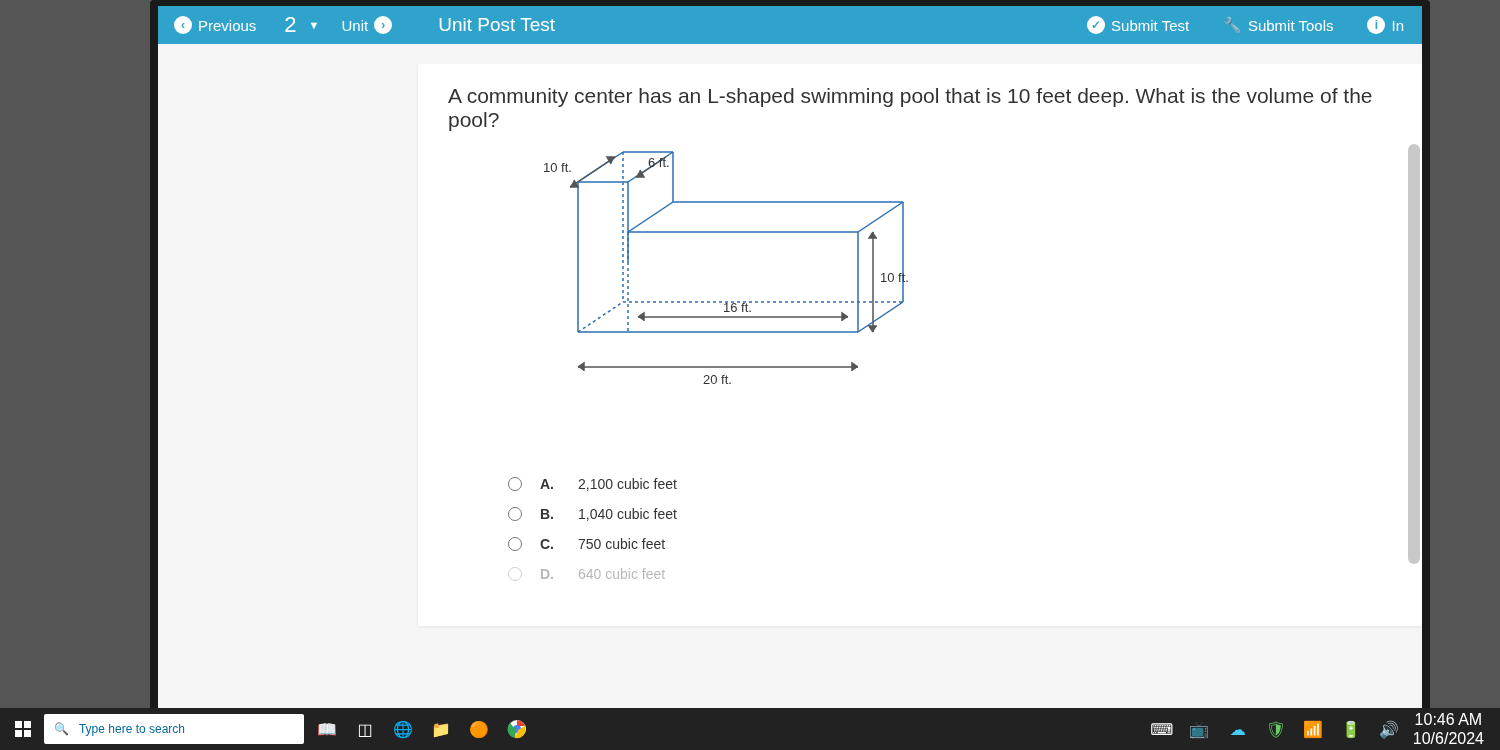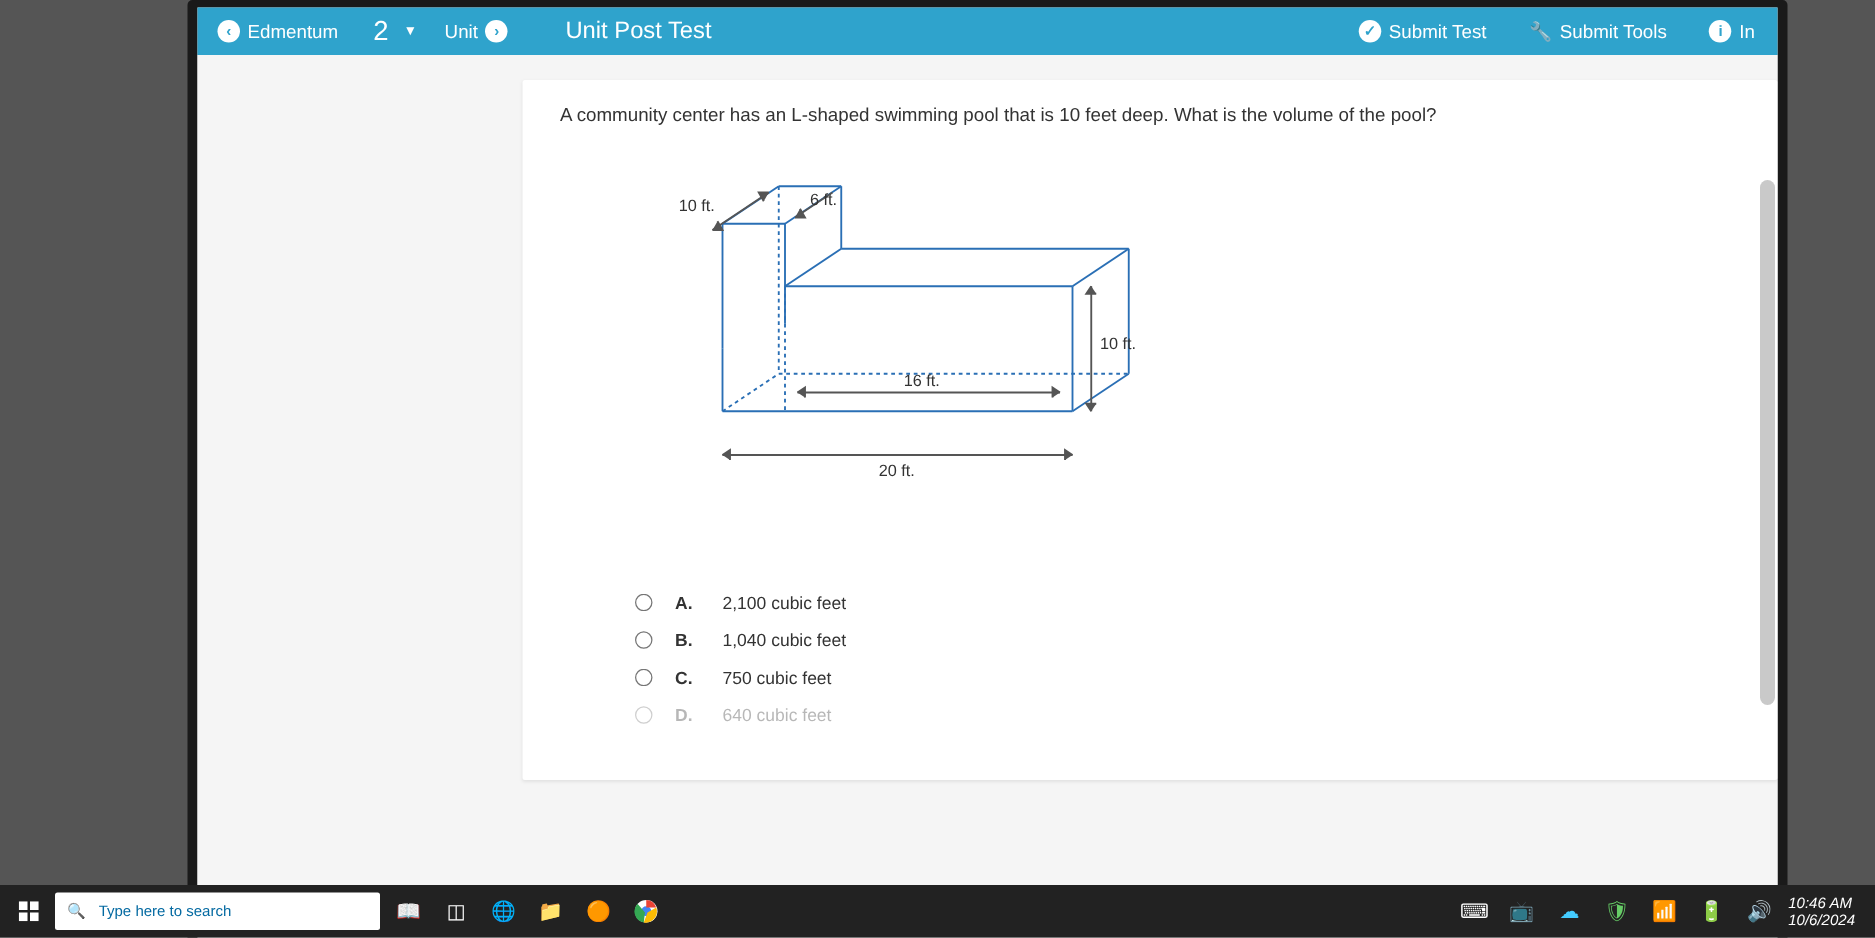--- a/index.html
+++ b/index.html
@@ -9,51 +9,51 @@
 .screen { background:#f5f5f5; height:100%; display:flex; flex-direction:column; }
 .topbar { background:#2fa3cc; color:#fff; height:38px; display:flex; align-items:center; font-size:16px; }
 .tb-left { display:flex; align-items:center; gap:6px; padding-left:8px; }
 .tb-btn { display:flex; align-items:center; gap:6px; padding:4px 8px; cursor:pointer; font-size:15px; }
 .qnum { font-size:22px; font-weight:500; padding:0 6px; }
 .tb-title { font-size:19px; font-weight:400; padding-left:32px; }
 .tb-spacer { flex:1; }
 .tb-right { display:flex; align-items:center; gap:18px; padding-right:10px; }
 .content-wrap { flex:1; background:#f5f5f5; padding:20px 0 0 260px; overflow:auto; position:relative; }
 .question-area { background:#fff; padding:20px 30px 30px 30px; min-height:560px; border-radius:2px; box-shadow:0 1px 3px rgba(0,0,0,.08); position:relative; }
-.qtext { font-size:15px; color:#333; margin-bottom:28px; }
+.qtext { font-size:21px; color:#333; }
 .diagram { margin-left:60px; margin-bottom:40px; }
 .answers { margin-left:60px; }
 .answer-row { display:flex; align-items:center; gap:18px; margin-bottom:14px; font-size:14px; color:#333; }
 .answer-row input[type=radio] { width:14px; height:14px; }
 .ans-letter { font-weight:700; width:20px; }
 .copyright { font-size:12px; color:#888; padding:10px 0 8px 16px; background:#f5f5f5; border-top:1px solid #e5e5e5; }
 .circle-icon { display:inline-flex; width:18px; height:18px; border-radius:50%; background:#fff; color:#2fa3cc; font-size:12px; font-weight:bold; align-items:center; justify-content:center; line-height:1; }
 .chev { font-size:11px; }
 
 .taskbar { position:absolute; left:0; right:0; bottom:0; height:42px; background:#222; display:flex; align-items:center; padding:0 10px; color:#fff; font-size:12px; gap:8px; }
 .taskbar .win { width:26px; height:26px; display:flex; align-items:center; justify-content:center; }
 .searchbox { background:#fff; color:#555; height:30px; width:260px; display:flex; align-items:center; padding:0 10px; gap:10px; border-radius:2px; }
 .task-icon { width:30px; height:30px; display:flex; align-items:center; justify-content:center; font-size:16px; }
 .task-spacer { flex:1; }
-.clock { text-align:left; font-size:12px; line-height:1.2; padding-right:6px;font-style:italic; }
+.clock { text-align:center; font-size:16px; line-height:1.2; padding-right:6px; }
 
 .scroll-thumb{position:absolute;right:2px;top:80px;width:12px;height:420px;background:#c9c9c9;border-radius:6px;}
 </style>
 </head>
 <body>
 
 <div class="outer">
  <div class="monitor-frame">
   <div class="screen">
 
    <div class="topbar">
      <div class="tb-left">
        <div class="tb-btn">
          <span class="circle-icon">‹</span>
-         <span>Edmentum</span>
+         <span>Previous</span>
        </div>
        <div class="tb-btn">
          <span class="qnum">2</span>
          <span class="chev">▼</span>
        </div>
        <div class="tb-btn">
          <span>Unit</span>
          <span class="circle-icon">›</span>
        </div>
        <div class="tb-title">Unit Post Test</div>

